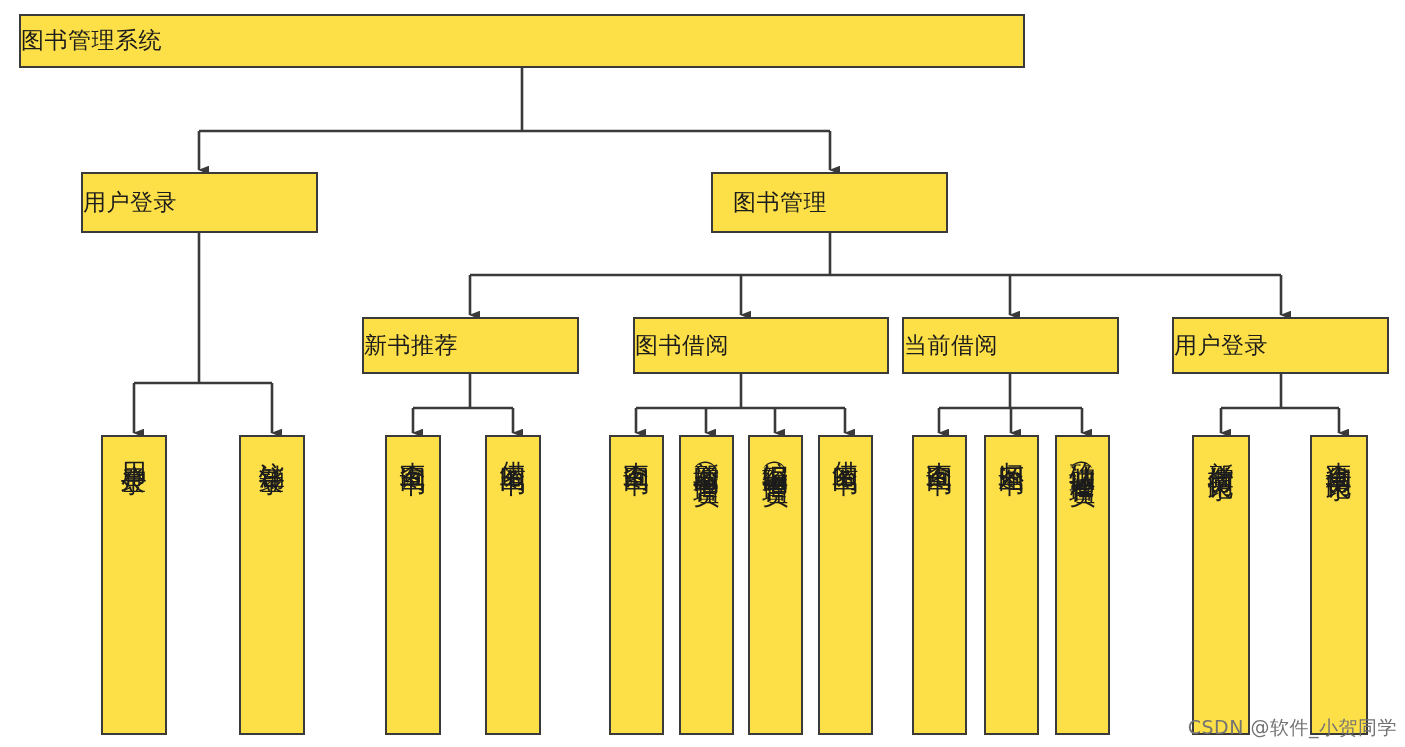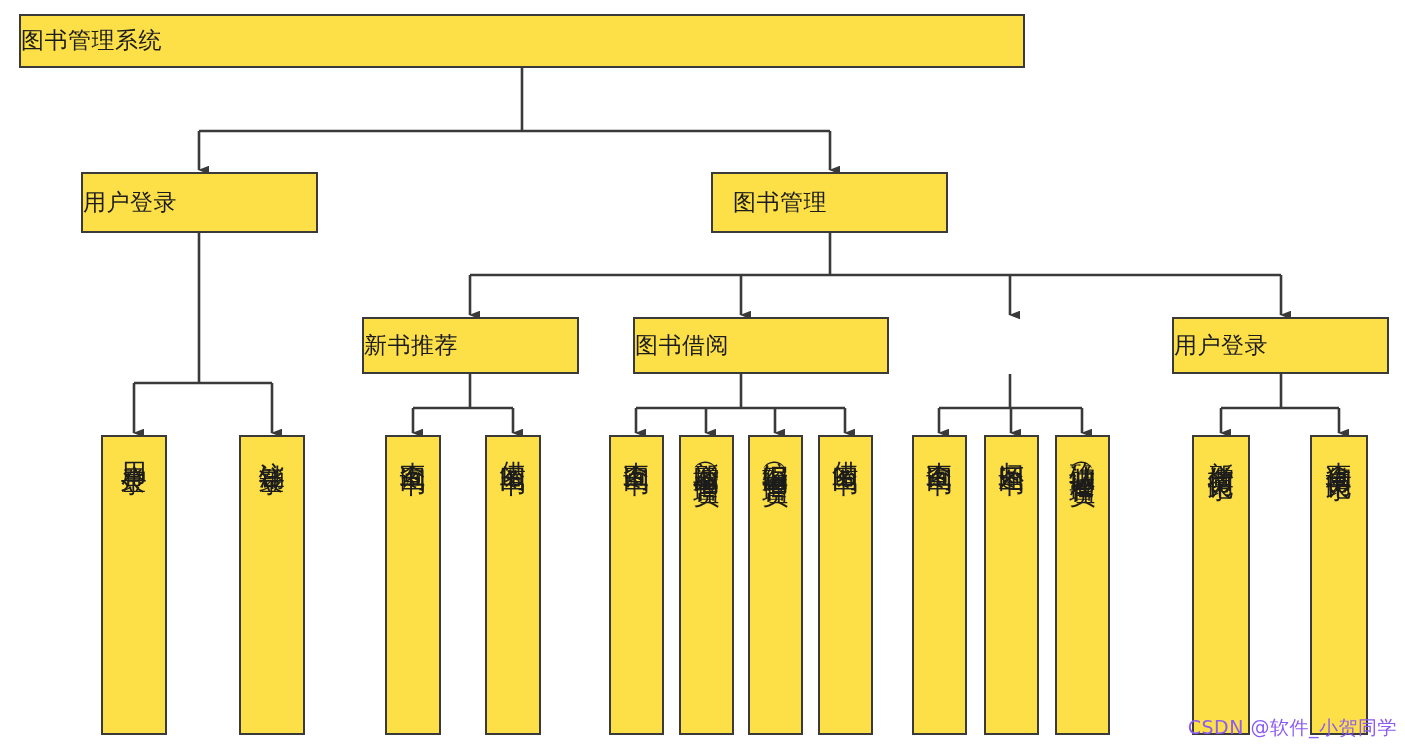--- a/index.html
+++ b/index.html
@@ -49,21 +49,21 @@
     line-height: 1.25;
     letter-spacing: 3px;
     white-space: nowrap;
     padding-top: 4px;
   }
   #watermark {
     position: absolute;
     right: 8px;
     bottom: 6px;
     font-size: 19px;
-    color: #8b5cf6;
+    color: #737373;
     letter-spacing: 0.5px;
     z-index: 5;
     white-space: nowrap;
     user-select: none;
     margin-left: 28px;
   }
 </style>
 </head>
 <body>
 
@@ -132,20 +132,23 @@
   <div class="node node-h" style="left:711px; top:172px; width:237px; height:61px;padding-left:20px;">
     <span>图书管理</span>
   </div>
 
   <div class="node node-h" style="left:362px; top:317px; width:217px; height:57px;">
     <span>新书推荐</span>
   </div>
   <div class="node node-h" style="left:633px; top:317px; width:256px; height:57px;">
     <span>图书借阅</span>
   </div>
+  <div class="node node-h" style="left:902px; top:317px; width:217px; height:57px;">
+    <span>当前借阅</span>
+  </div>
   <div class="node node-h" style="left:1172px; top:317px; width:217px; height:57px;">
     <span>用户登录</span>
   </div>
 
   <div class="node node-v" style="left:101px; top:435px; width:66px; height:300px;">
     <span>用户登录</span>
   </div>
   <div class="node node-v" style="left:239px; top:435px; width:66px; height:300px;">
     <span>注销登录</span>
   </div>

